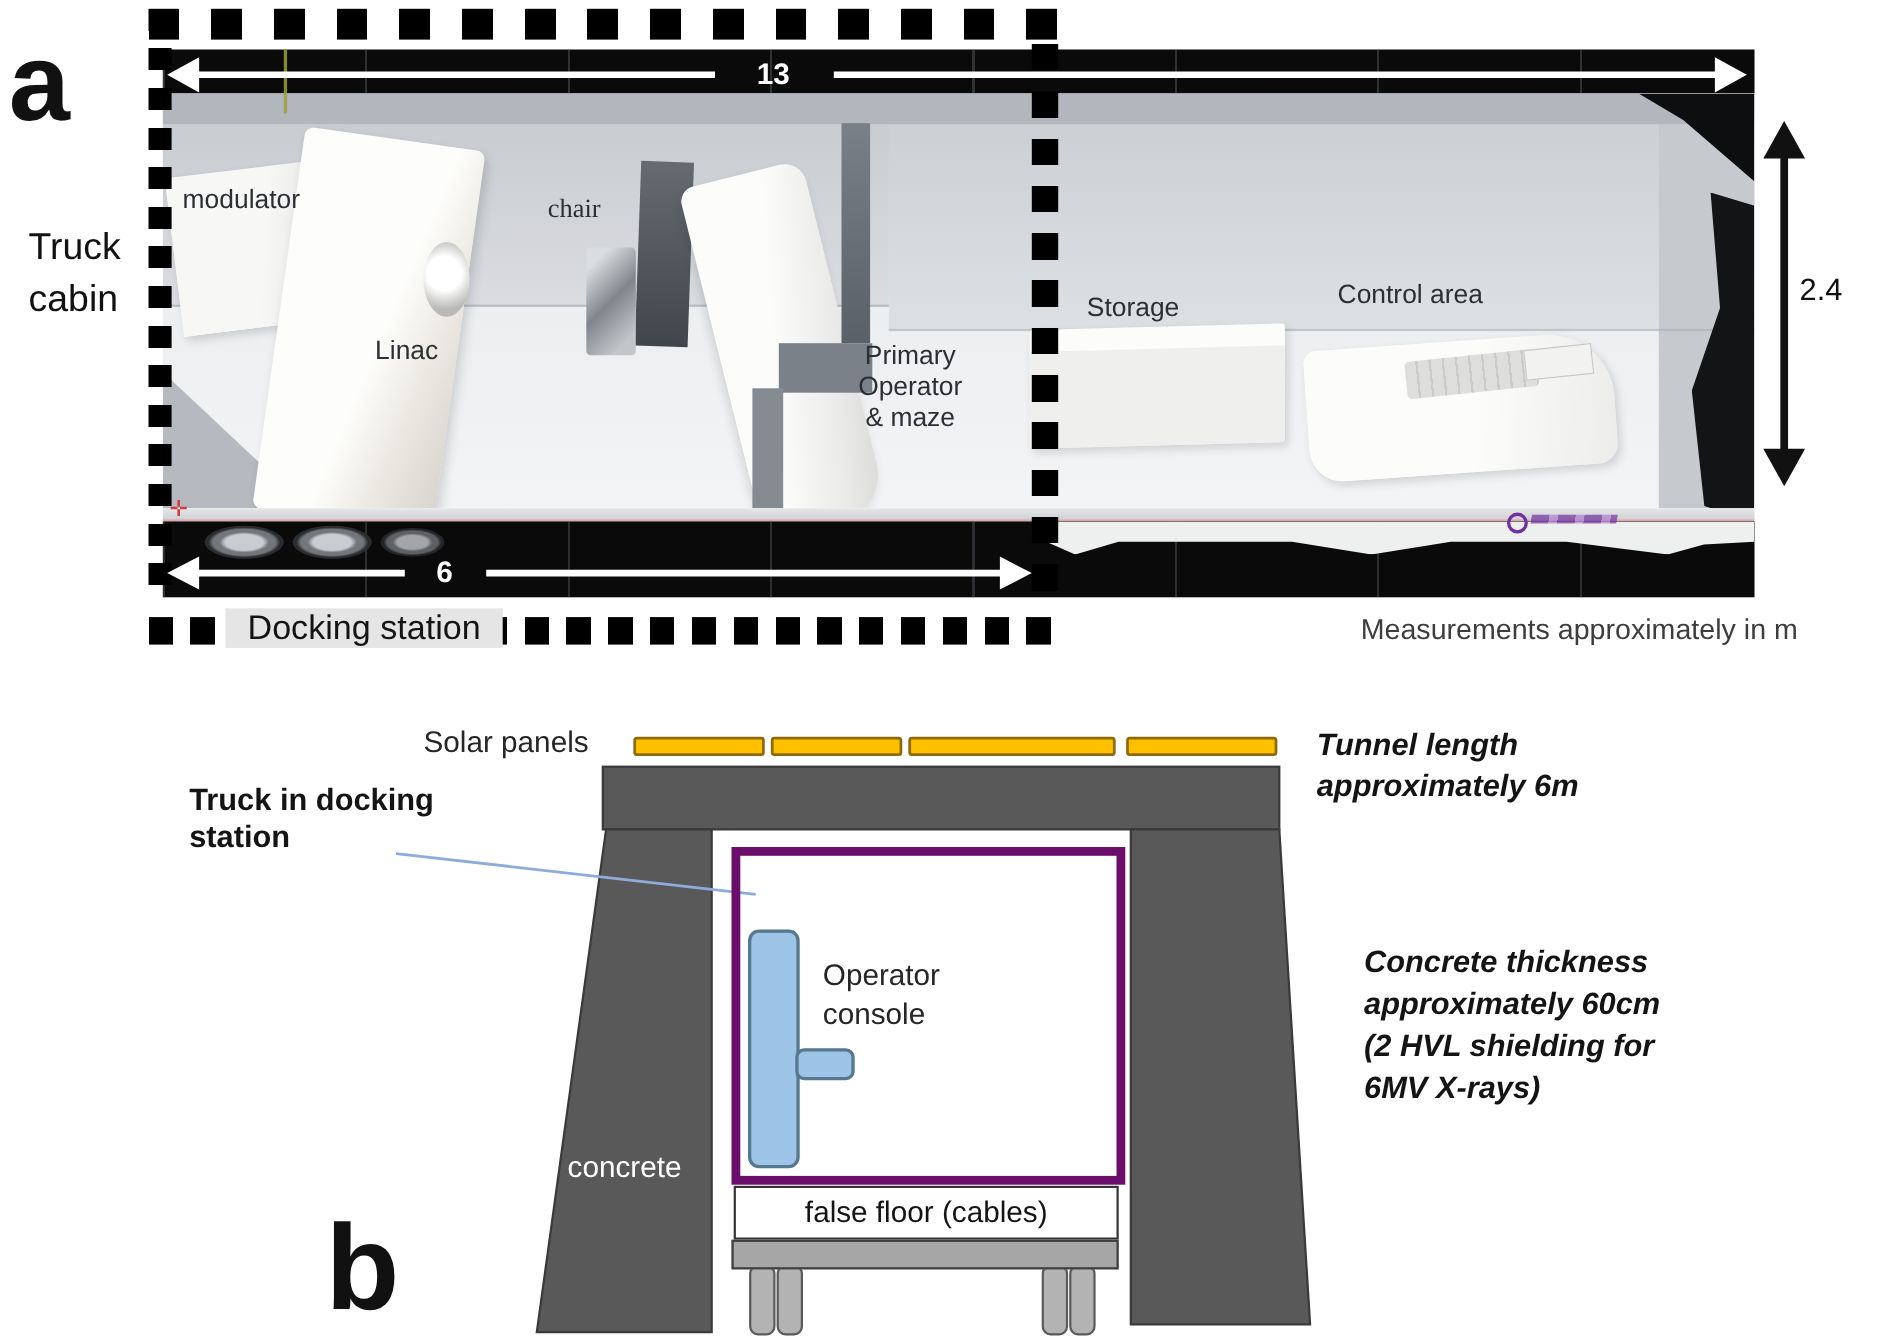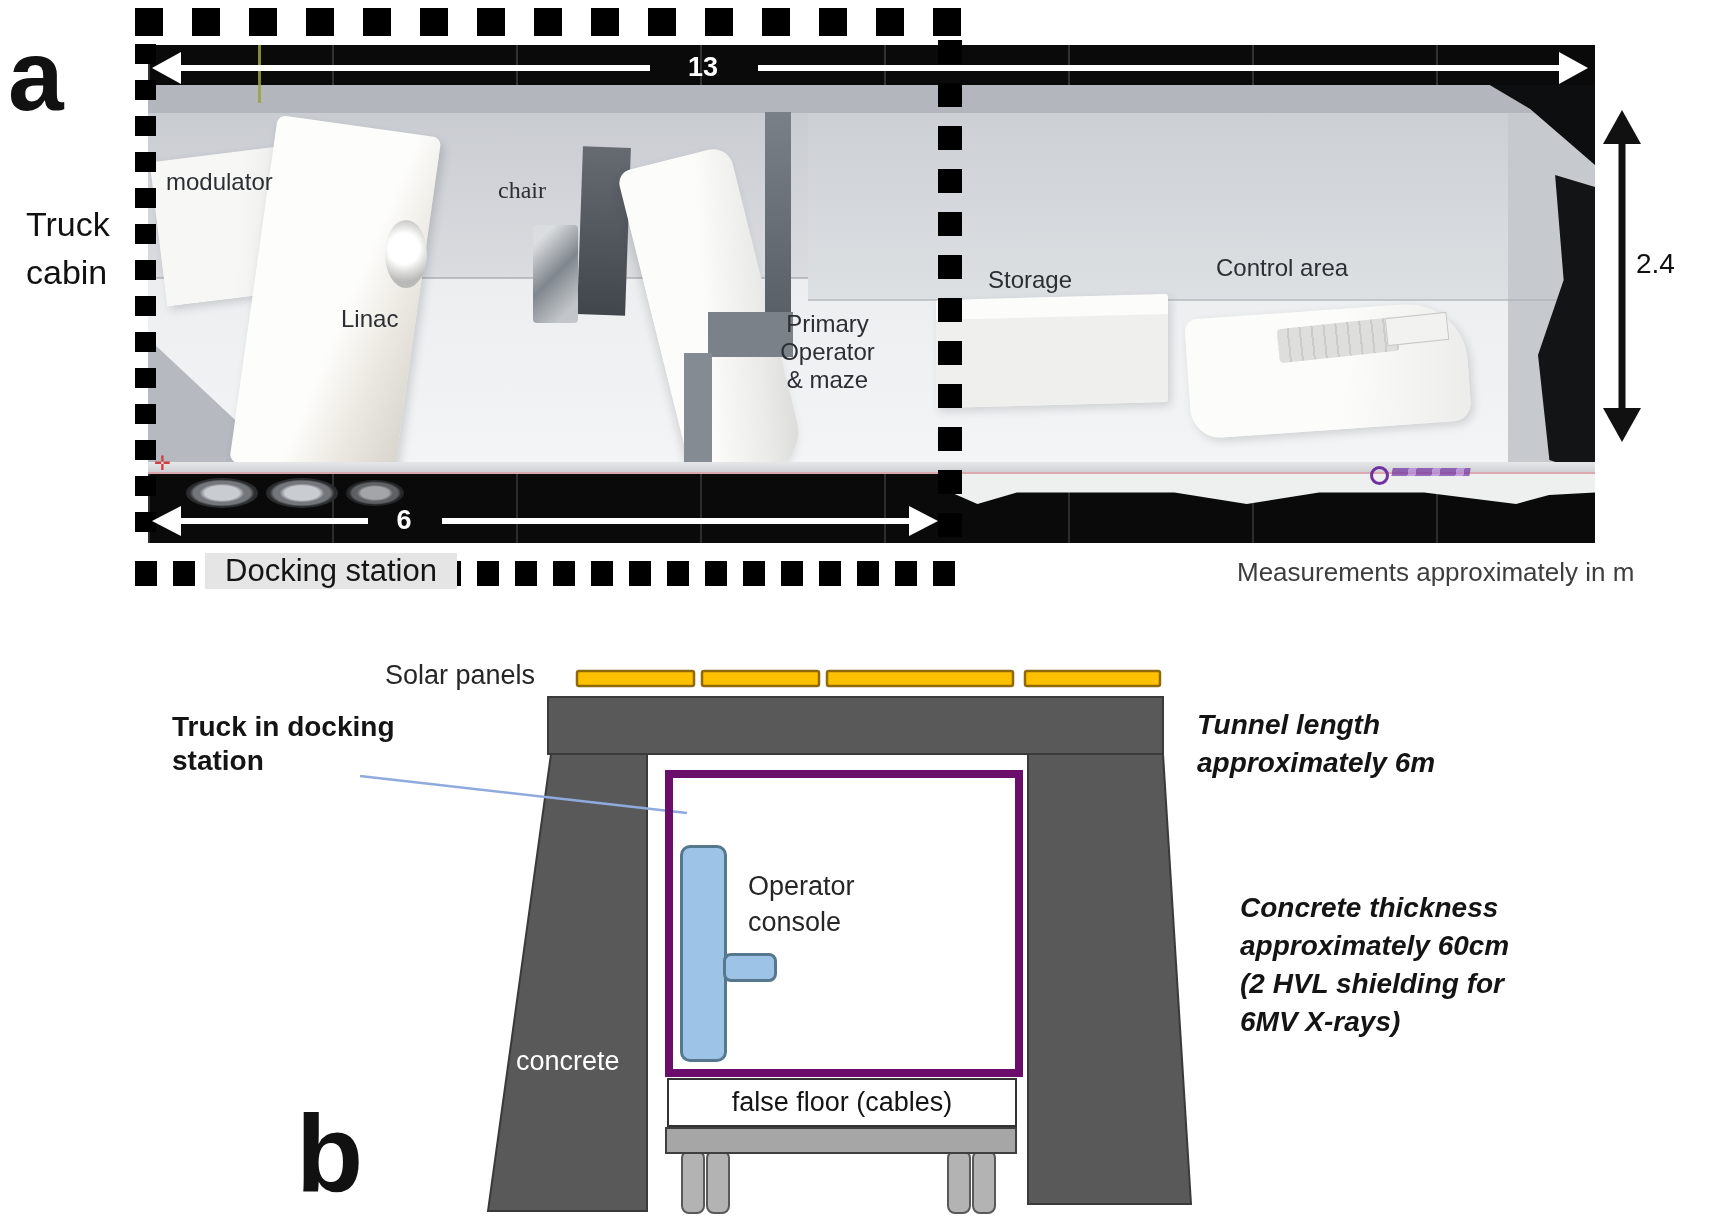--- a/index.html
+++ b/index.html
@@ -188,25 +188,25 @@
   <div class="b-text" style="left:385px;top:660px;">Solar panels</div>
   <div class="b-bold" style="left:172px;top:710px;">
     <span>Truck in docking</span><br>
     <span>station</span>
   </div>
   <div class="b-text" style="left:748px;top:868px;line-height:36px;">
     <span>Operator</span><br>
     <span>console</span>
   </div>
   <div class="b-text" style="left:516px;top:1046px;color:#fff;">concrete</div>
-  <div class="b-note" style="left:1197px;top:658px;margin-top:48px;">
+  <div class="b-note" style="left:1197px;top:658px;">
     <span>Tunnel length</span><br>
     <span>approximately 6m</span>
   </div>
-  <div class="b-note" style="left:1240px;top:856px;margin-top:33px;">
+  <div class="b-note" style="left:1240px;top:856px;">
     <span>Concrete thickness</span><br>
     <span>approximately 60cm</span><br>
     <span>(2 HVL shielding for</span><br>
     <span>6MV X-rays)</span>
   </div>
   <div class="panel-letter" style="left:296px;top:1098px;font-size:110px;">b</div>
 
 </div>
 
 </body></html>

